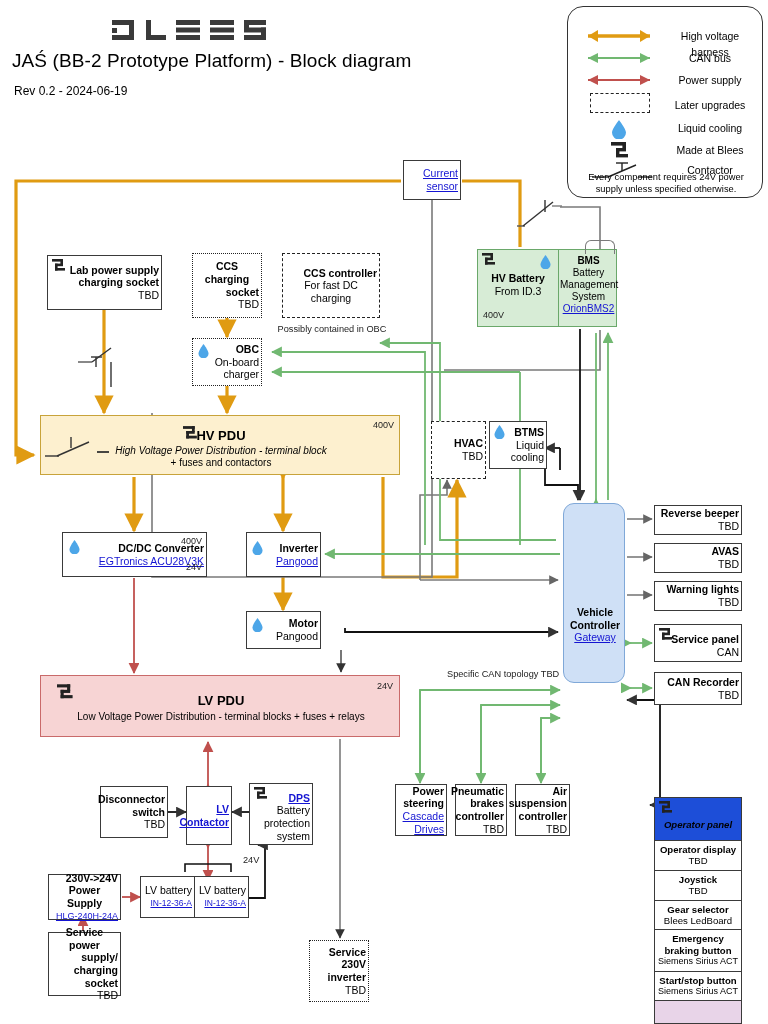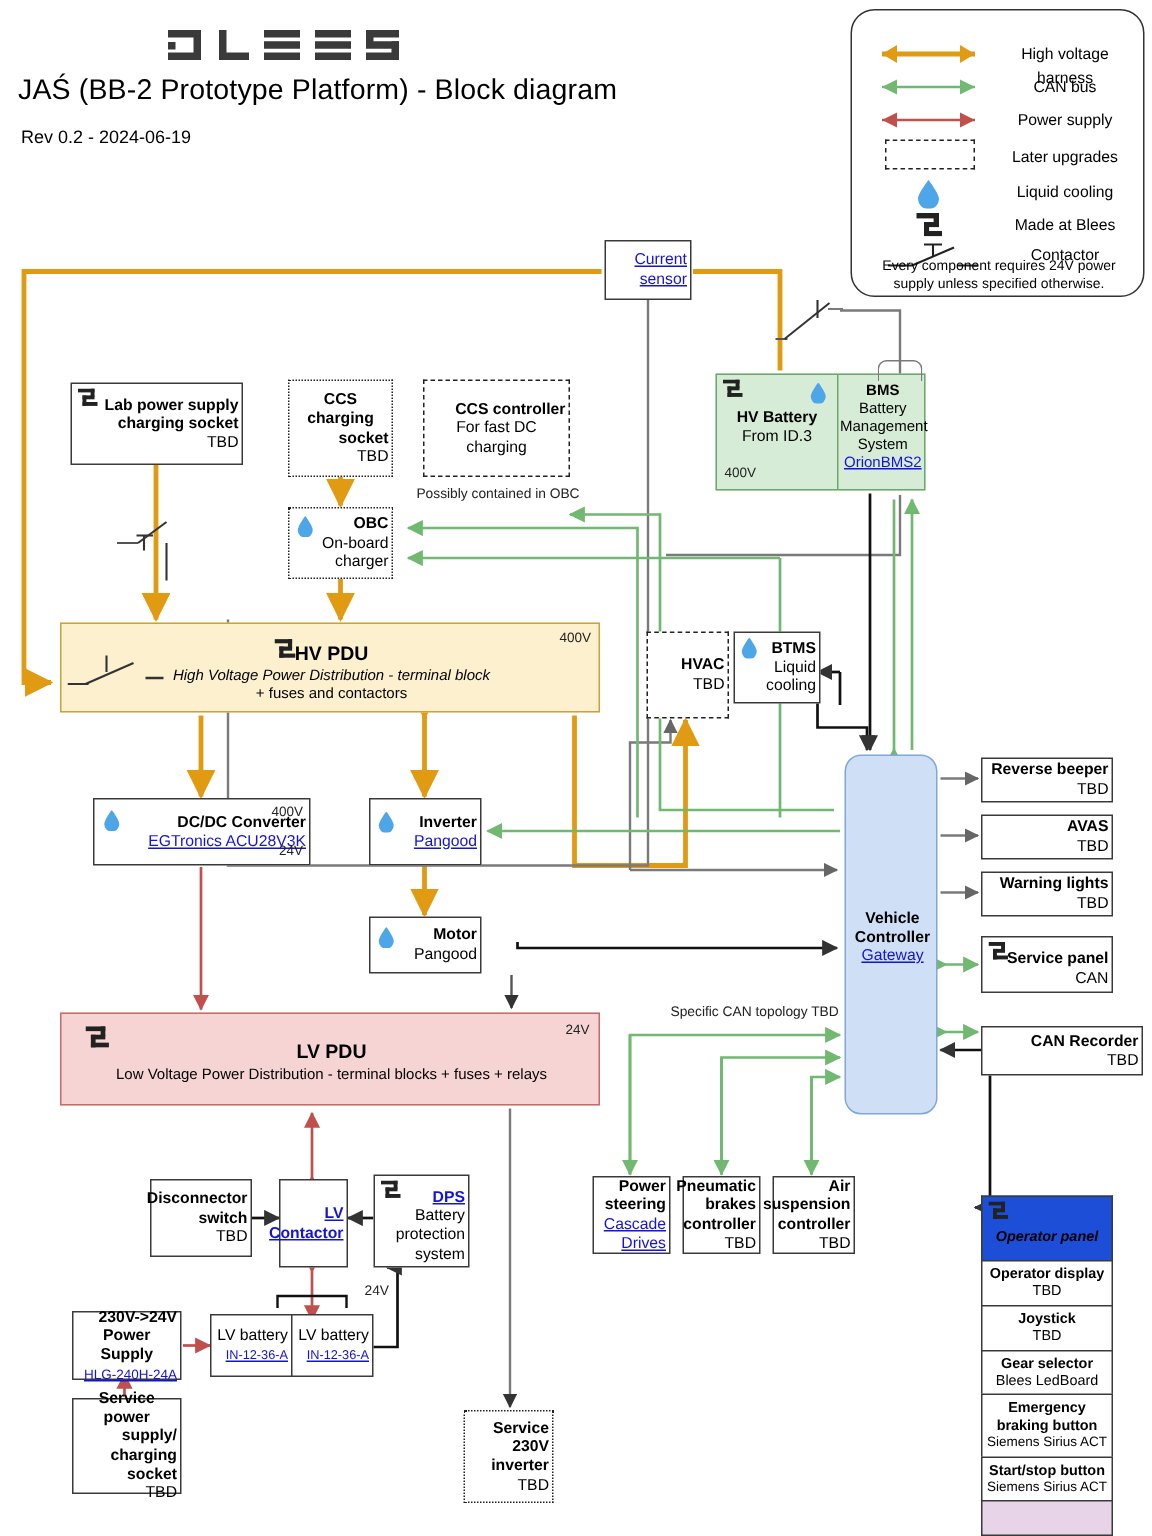--- a/index.html
+++ b/index.html
@@ -38,21 +38,21 @@
   .drop{position:absolute;width:11px;height:14px;}
 
   
   .hvpdu{left:40px;top:415px;width:360px;height:60px;background:#fdf0cf;
          border:1.4px solid #c8a33a;}
   .lvpdu{left:40px;top:675px;width:360px;height:62px;background:#f7d4d4;
          border:1.4px solid #c96a6a;}
   .hvbat{left:477px;top:249px;width:140px;height:78px;background:#d7ecd6;
          border:1.4px solid #6aa86a;}
   .hvbat .divider{position:absolute;left:80px;top:0;bottom:0;width:1.4px;background:#6aa86a;}
-  .vc{left:563px;top:503px;width:62px;height:240px;background:#cfe0f6;
+  .vc{left:563px;top:503px;width:62px;height:180px;background:#cfe0f6;
       border:1.4px solid #7fa8d8;border-radius:11px;}
 
   
   .op{left:654px;top:797px;width:88px;}
   .op .cell{border:1.3px solid #3a3a3a;border-bottom:none;background:#fff;
             font-size:9.6px;line-height:11.4px;text-align:center;padding:3px 2px;position:relative;}
   .op .cell:last-child{border-bottom:1.3px solid #3a3a3a;}
   .op .hdr{background:#1d4ed8;height:36px;font-style:italic;}
   .op .tail{background:#e8d4e8;height:16px;}
 
@@ -459,21 +459,21 @@
       <rect x="0" y="0" width="11" height="2.6"></rect>
           <rect x="8.4" y="0" width="2.6" height="5.5"></rect>
       <rect x="3" y="4.6" width="8" height="2.6"></rect>
           <rect x="3" y="4.6" width="2.6" height="7"></rect>
       <rect x="3" y="9" width="10" height="2.6"></rect>
         </g>
       </svg>
     <div class="b1" style="margin-top:6px;">Service panel</div>
     <div>CAN</div>
   </div>
-  <div class="abs box" style="left:654px;top:672px;width:108px;height:33px;margin-top:12px;">
+  <div class="abs box" style="left:654px;top:672px;width:88px;height:33px;">
     <div class="b1">CAN Recorder</div>
     <div>TBD</div>
   </div>
 
   <div class="abs lvpdu">
     <div class="abs" style="left:0;top:17px;width:360px;text-align:center;">
       <div style="font-size:13px;font-weight:bold;">LV PDU</div>
       <div style="font-size:10px;line-height:12px;margin-top:3px;">Low Voltage Power Distribution - terminal blocks + fuses + relays</div>
     </div>
     <svg class="mark" style="left:16px;top:8px;width:18px;height:15px;" viewBox="0 0 15 12">

